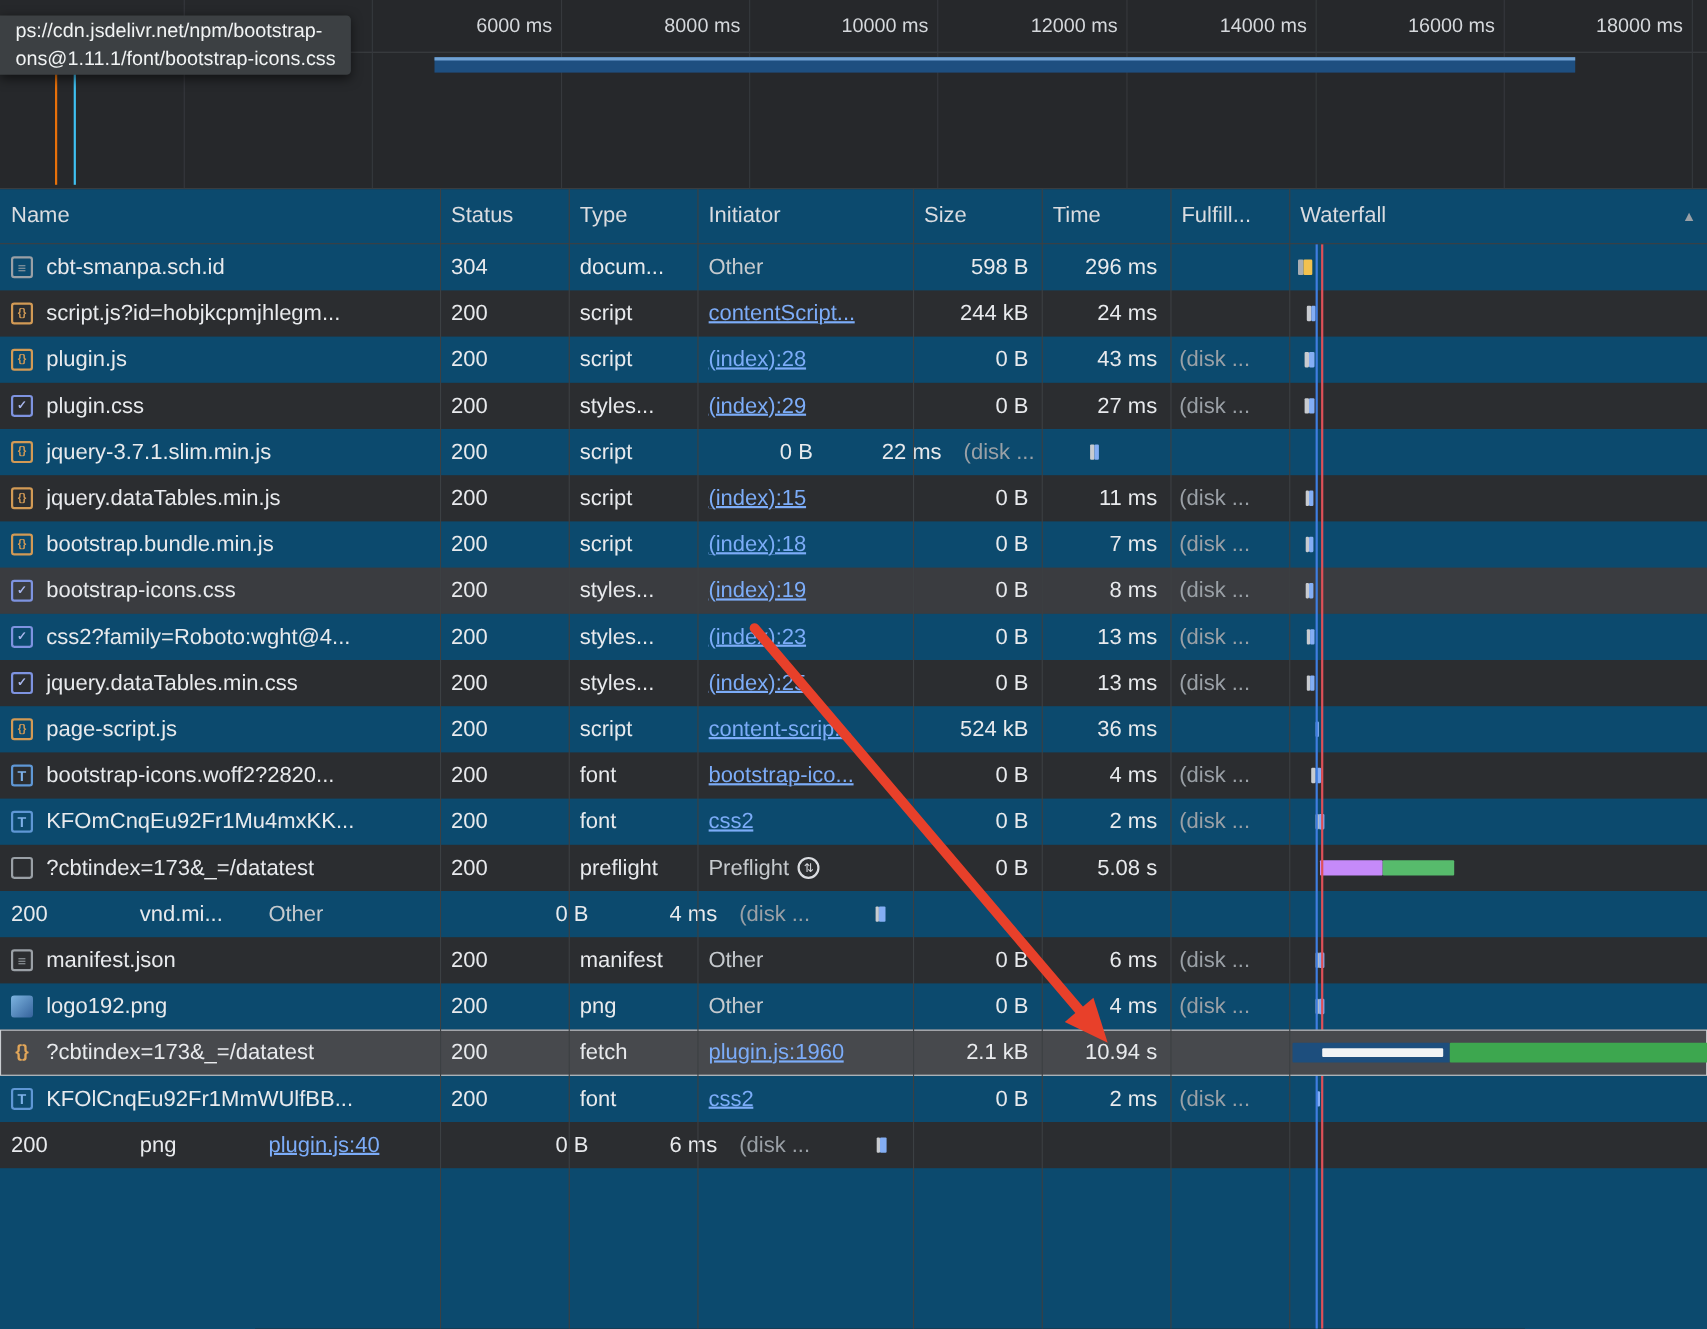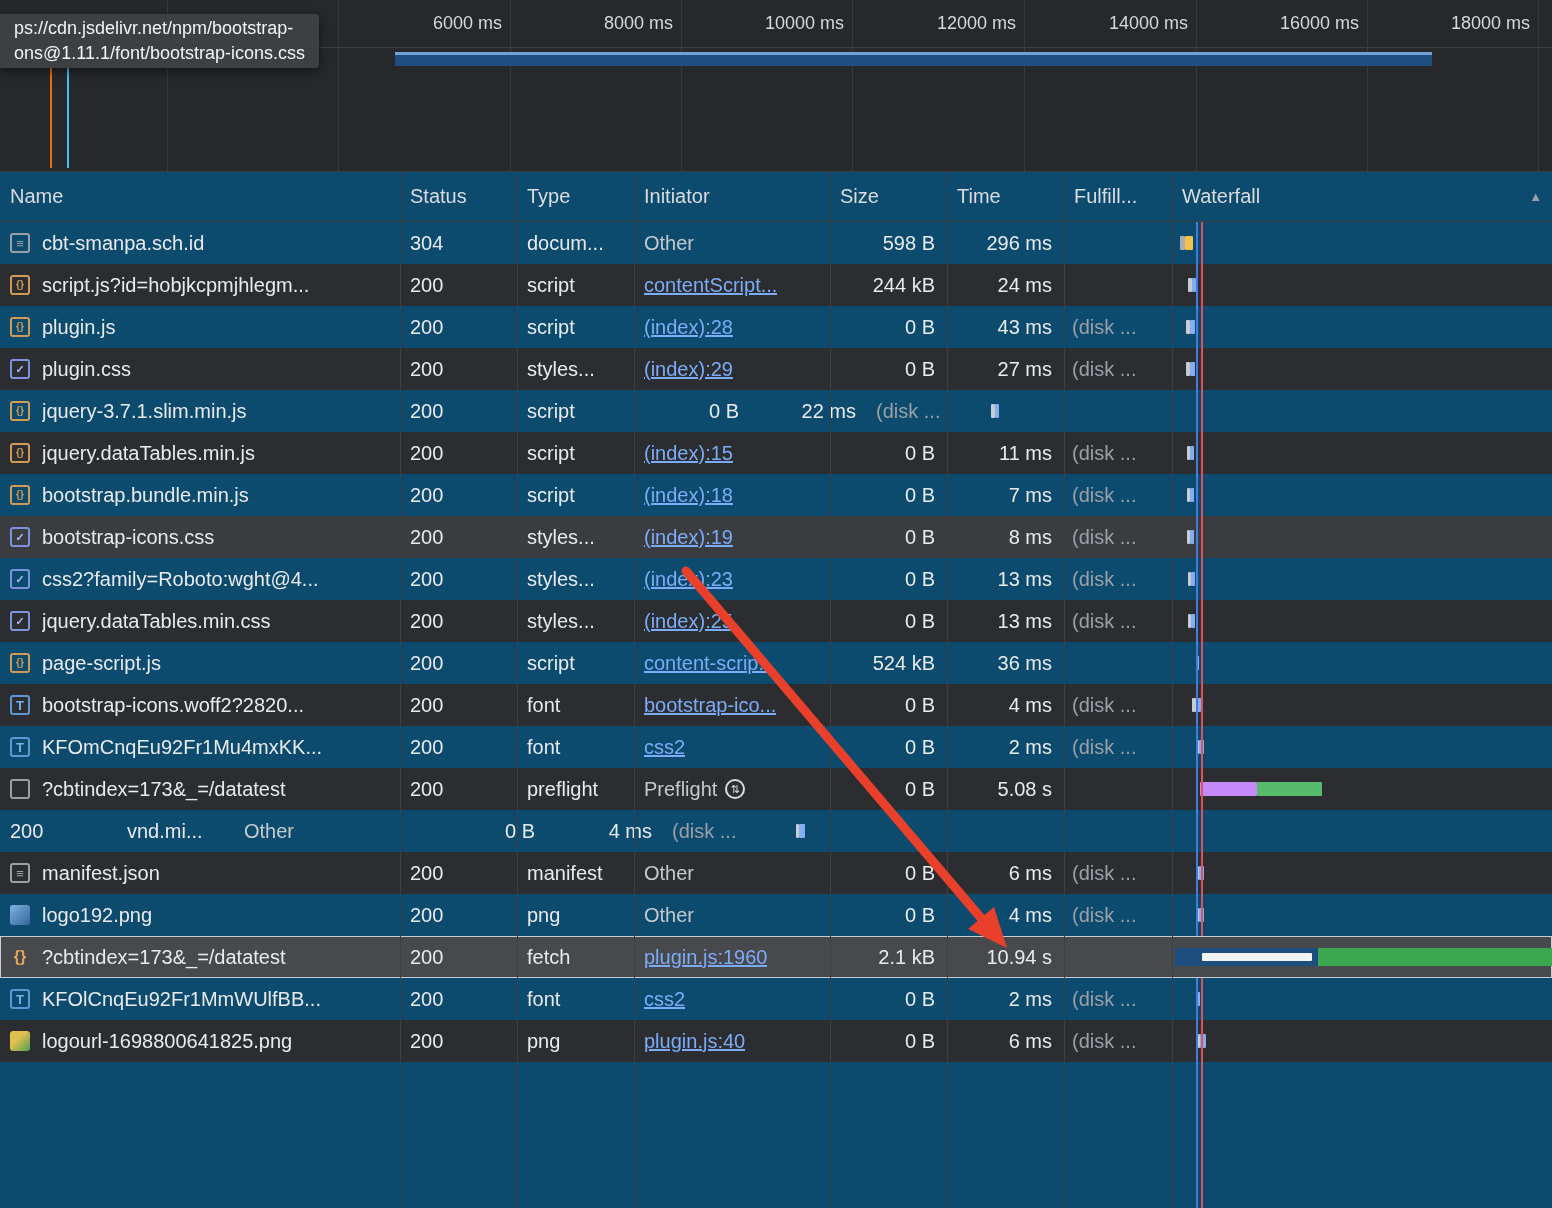--- a/index.html
+++ b/index.html
@@ -456,24 +456,20 @@
           <span class="link">css2</span>
         </div>
         <div class="c size">0 B</div>
         <div class="c time">2 ms</div>
         <div class="c ful">(disk ...</div>
         <div class="c wf">
           <span class="wfbar" style="left:25px;width:3px;background:#84aef4"></span>
         </div>
       </div>
       <div class="row alt">
-        <div class="c name">
-          <span class="icon shield"></span>
-          <span class="nm">logourl-1698800641825.png</span>
-        </div>
         <div class="c status">200</div>
         <div class="c type">png</div>
         <div class="c init">
           <span class="link">plugin.js:40</span>
         </div>
         <div class="c size">0 B</div>
         <div class="c time">6 ms</div>
         <div class="c ful">(disk ...</div>
         <div class="c wf">
           <span class="wfbar" style="left:25px;width:3px;background:#c8cbd0"></span>

